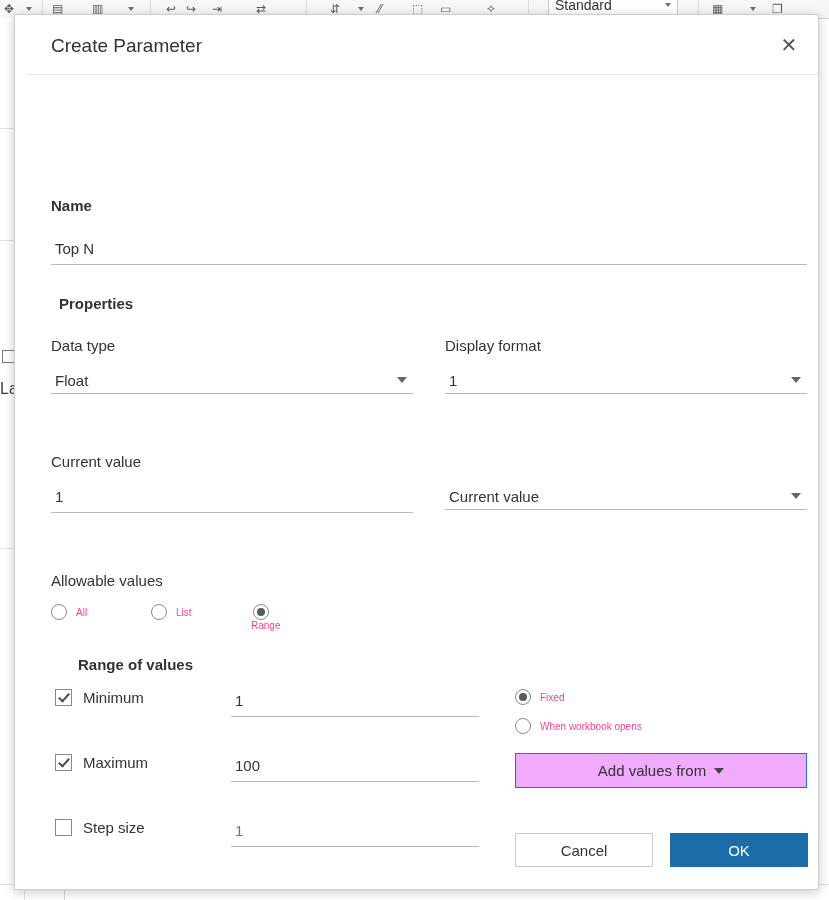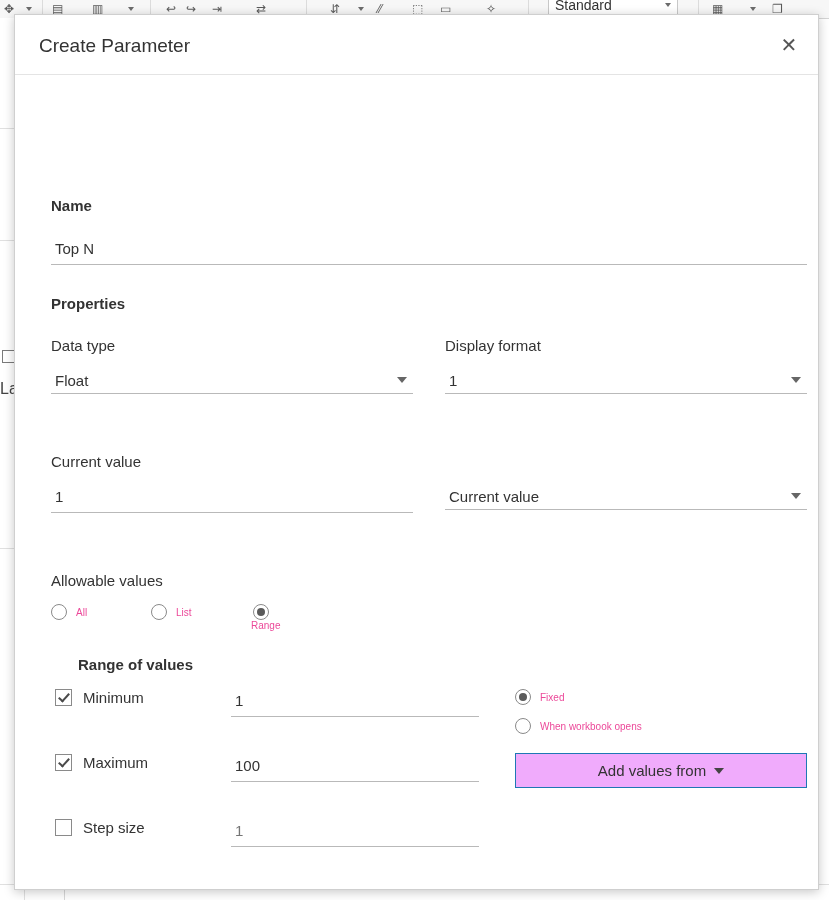--- a/index.html
+++ b/index.html
@@ -104,20 +104,21 @@
   .dialog {
     position: absolute;
     left: 14px;
     top: 14px;
     width: 805px;
     height: 876px;
     background: #ffffff;
     border: 1px solid #cfcfcf;
     box-shadow: 0 2px 10px rgba(0,0,0,0.22);
     box-sizing: border-box;
+    padding-left: 12px;
   }
   .dialog-header {
     position: relative;
     height: 60px;
     border-bottom: 1px solid #e4e4e4;
     box-sizing: border-box;
   }
   .dialog-title {
     position: absolute;
     left: 24px;
@@ -192,21 +193,21 @@
     width: 0; height: 0;
     border-left: 5px solid transparent;
     border-right: 5px solid transparent;
     border-top: 6px solid #666666;
   }
 
   
   .name-label { position: absolute; left: 36px; top: 122px; }
   .name-input { position: absolute; left: 36px; top: 160px; width: 756px; height: 30px; }
 
-  .properties-label { position: absolute; left: 36px; top: 220px; }
+  .properties-label { position: absolute; left: 44px; top: 220px; }
 
   .dtype-label { position: absolute; left: 36px; top: 262px; }
   .dtype-select { position: absolute; left: 36px; top: 292px; width: 362px; }
 
   .dformat-label { position: absolute; left: 430px; top: 262px; }
   .dformat-select { position: absolute; left: 430px; top: 292px; width: 362px; }
 
   .curval-label { position: absolute; left: 36px; top: 378px; }
   .curval-input { position: absolute; left: 36px; top: 408px; width: 362px; height: 30px; }
 
@@ -490,15 +491,19 @@
         <span class="radio-text">When workbook opens</span>
       </div>
 
       <div class="add-values-btn">
         <span>Add values from</span>
         <span class="btn-caret"></span>
       </div>
 
     </div>
 
+    <div class="dialog-footer">
+      <div class="btn btn-cancel">Cancel</div>
+      <div class="btn btn-ok">OK</div>
+    </div>
 
   </div>
 </div>
 
 </body></html>

